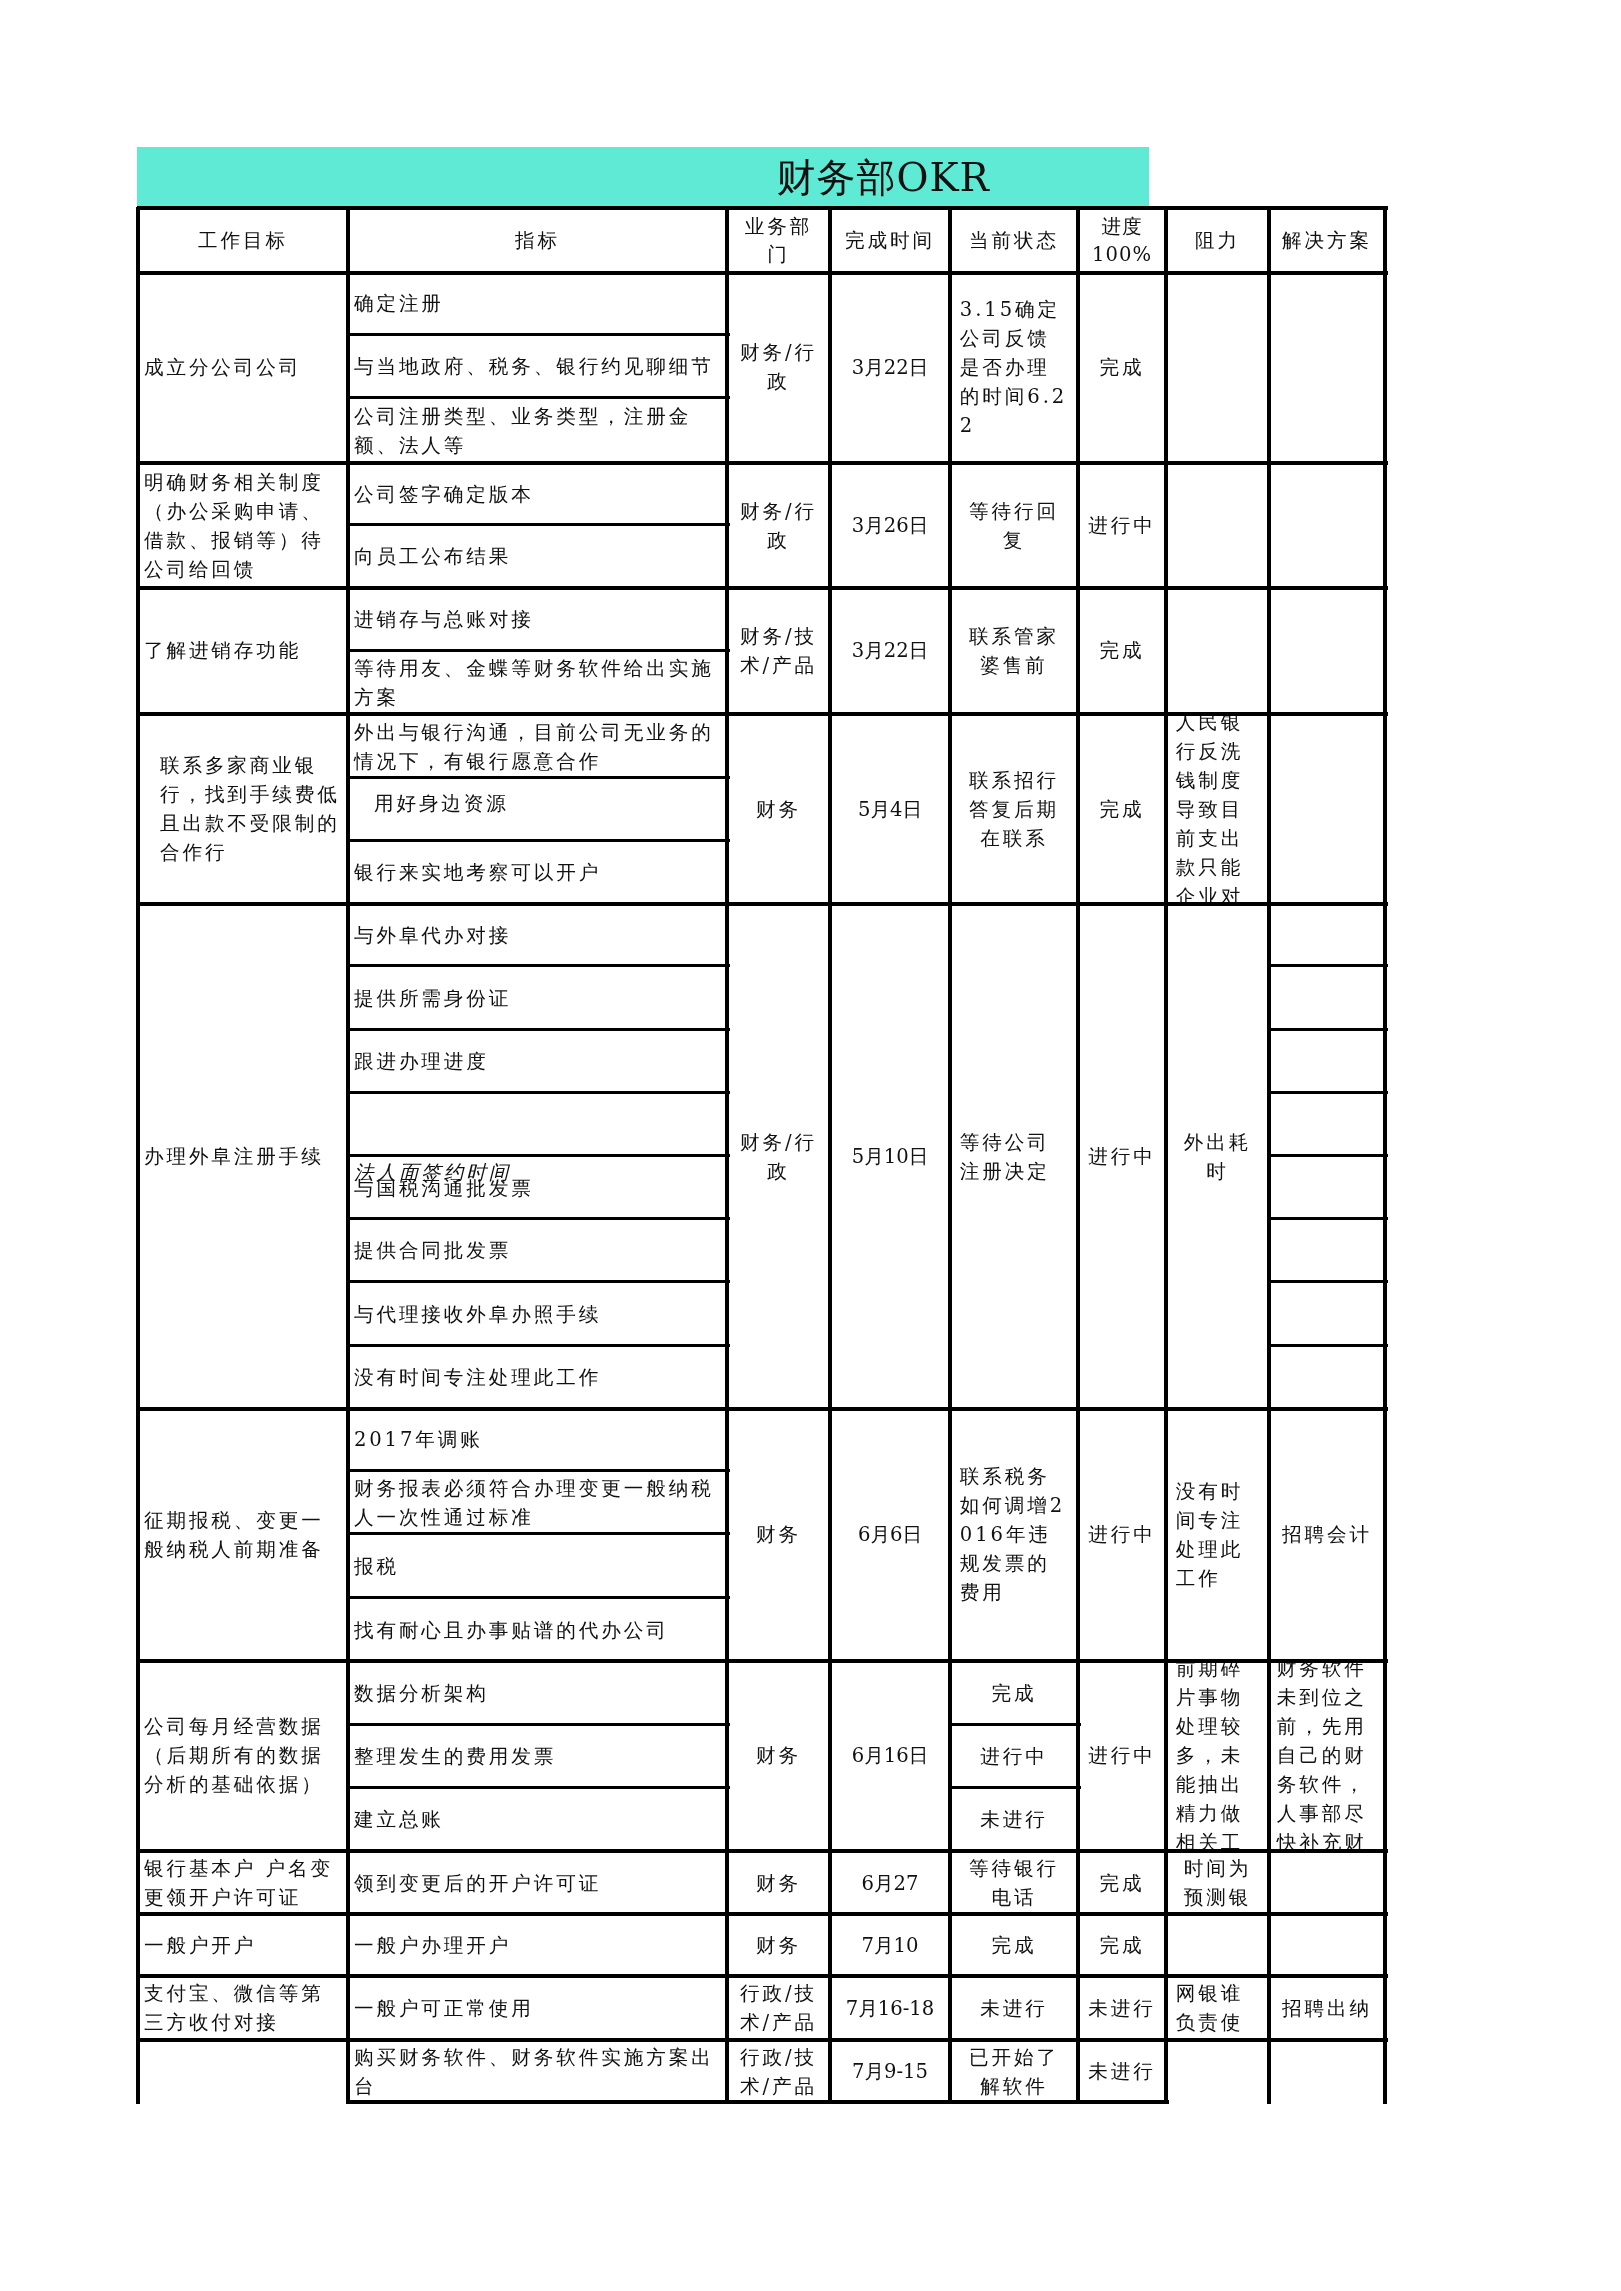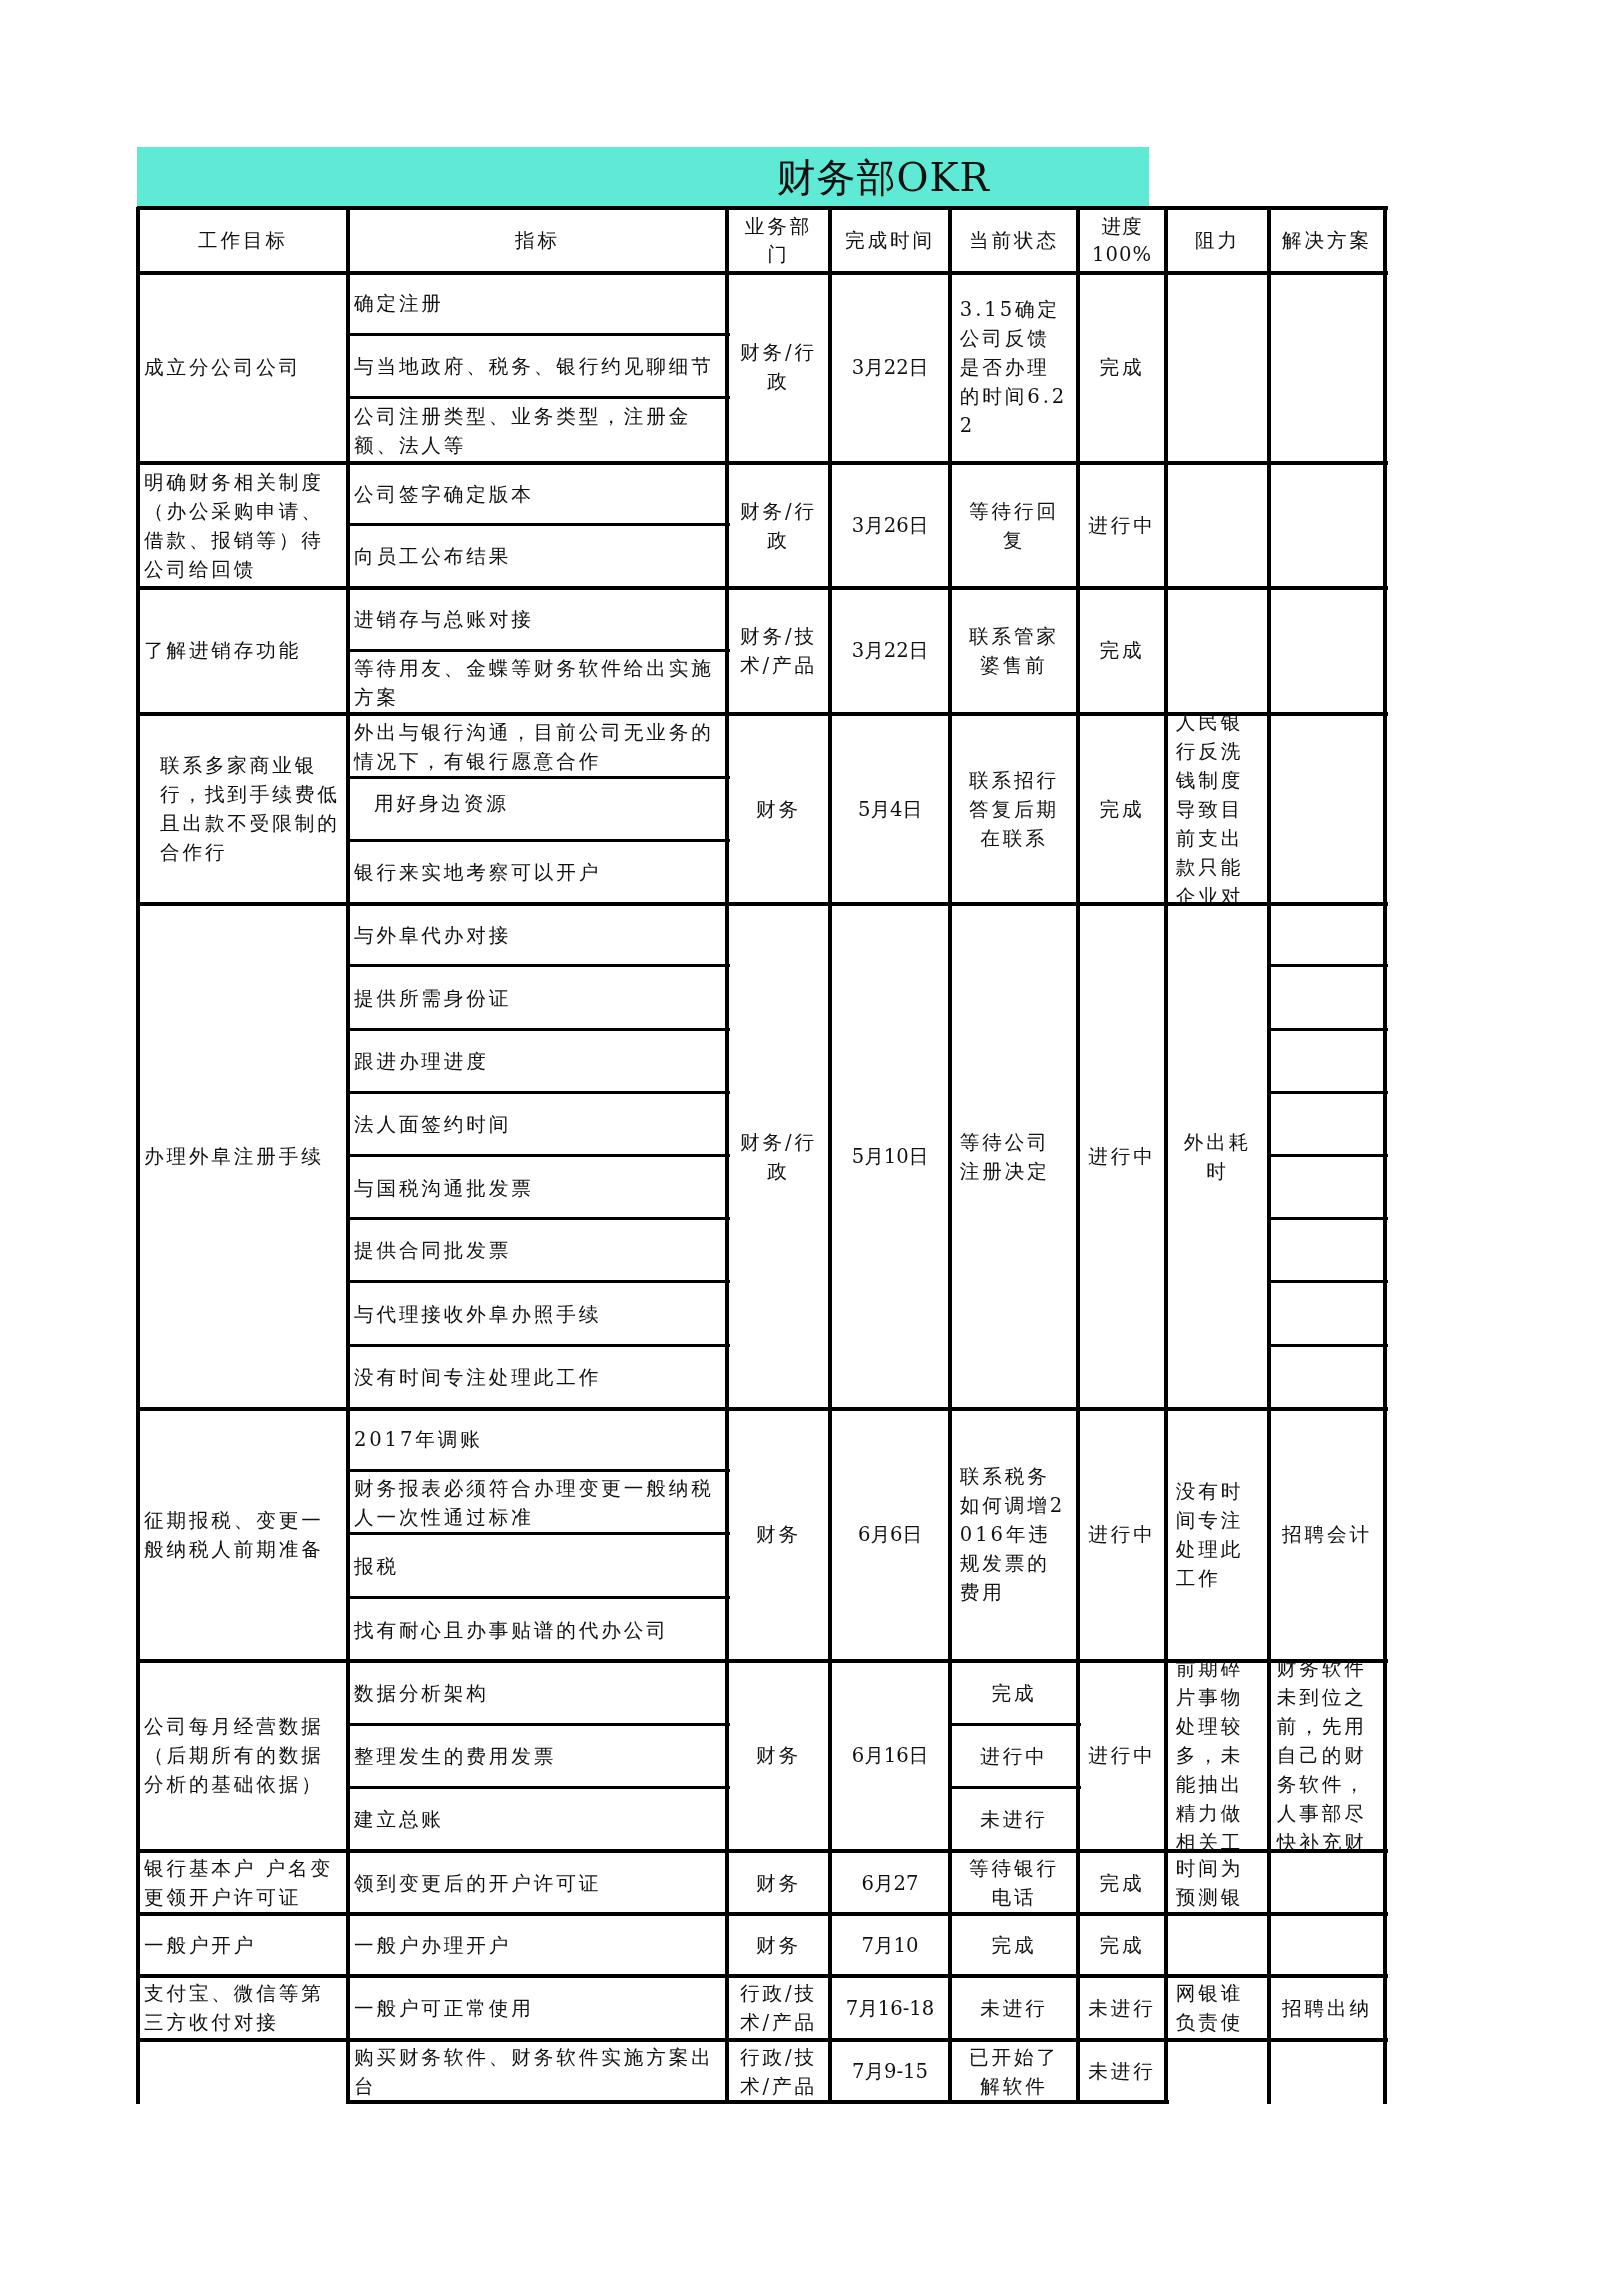--- a/index.html
+++ b/index.html
@@ -172,21 +172,21 @@
     </div>
     <div class="cell left" style="left: 348px; top: 904px; width: 379px; height: 63px;">
       <span>与外阜代办对接</span>
     </div>
     <div class="cell left" style="left: 348px; top: 966px; width: 379px; height: 64px;">
       <span>提供所需身份证</span>
     </div>
     <div class="cell left" style="left: 348px; top: 1030px; width: 379px; height: 63px;">
       <span>跟进办理进度</span>
     </div>
-    <div class="cell left" style="left: 348px; top: 1093px; width: 379px; height: 63px;">
+    <div class="cell left" style="left: 348px; top: 1141px; width: 379px; height: 63px; font-style: italic;">
       <span>法人面签约时间</span>
     </div>
     <div class="cell left" style="left: 348px; top: 1156px; width: 379px; height: 64px;">
       <span>与国税沟通批发票</span>
     </div>
     <div class="cell left" style="left: 348px; top: 1219px; width: 379px; height: 63px;">
       <span>提供合同批发票</span>
     </div>
     <div class="cell left" style="left: 348px; top: 1282px; width: 379px; height: 64px;">
       <span>与代理接收外阜办照手续</span>
@@ -313,21 +313,21 @@
     </div>
     <div class="cell center" style="left: 830px; top: 1851px; width: 120px; height: 64px; letter-spacing: 0px;">
       <span>6月27</span>
     </div>
     <div class="cell center" style="left: 950px; top: 1851px; width: 128px; height: 64px; padding: 0px 9.8px;">
       <span>等待银行电话</span>
     </div>
     <div class="cell center" style="left: 1078px; top: 1851px; width: 88px; height: 64px; padding: 0px 2px;">
       <span>完成</span>
     </div>
-    <div class="cell left" style="left: 1166px; top: 1851px; width: 103px; height: 64px; padding: 0px 9.8px;">
+    <div class="cell left" style="left: 1166px; top: 1851px; width: 103px; height: 64px; padding: 0px 9.8px; text-align: center;">
       <span>时间为预测银</span>
     </div>
     <div class="cell center" style="left: 1269px; top: 1851px; width: 116px; height: 64px; padding: 0px 7.8px;">
       <span></span>
     </div>
     <div class="cell left" style="left: 138px; top: 1914px; width: 210px; height: 62px;">
       <span>一般户开户</span>
     </div>
     <div class="cell left" style="left: 348px; top: 1914px; width: 379px; height: 62px;">
       <span>一般户办理开户</span>

